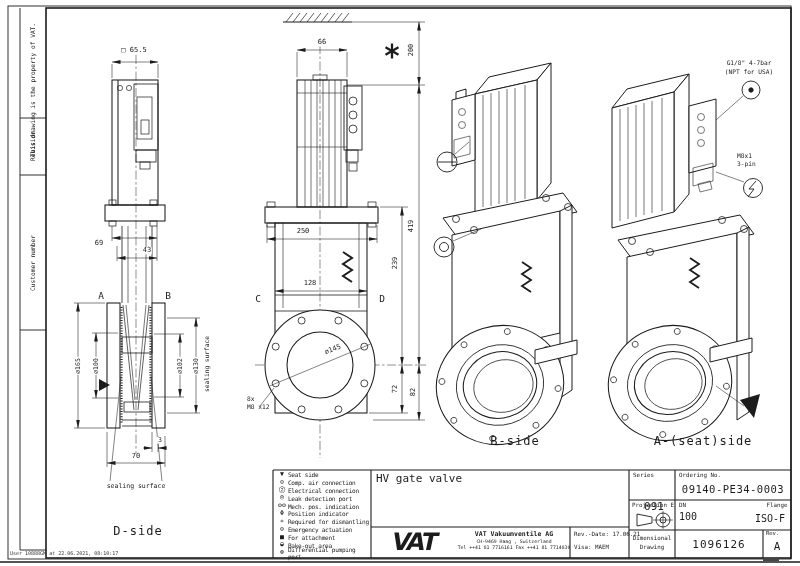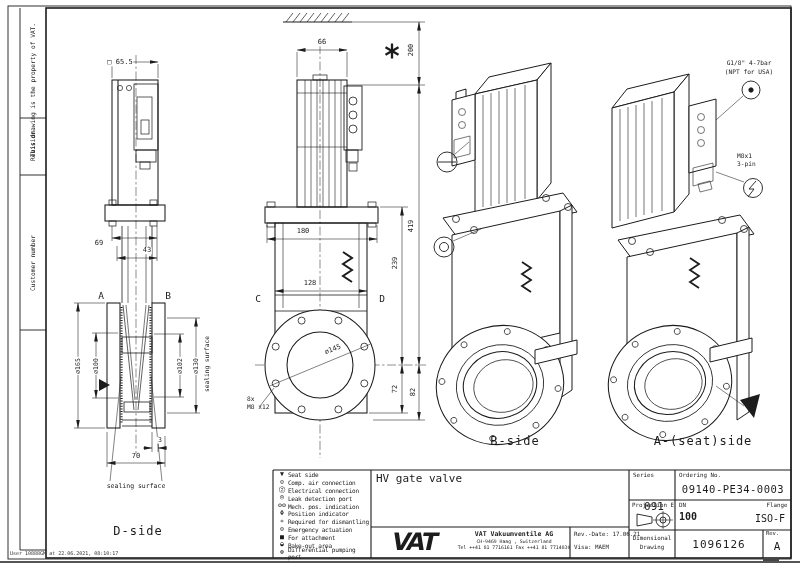--- a/index.html
+++ b/index.html
@@ -351,40 +351,40 @@
       <polygon points="740,400 760,394 754,418" fill="#1c1c1c" stroke="none"></polygon>
     </g>
   </g>
 </svg>
 
   <div class="t s62 rotc" style="left:33px;top:90px;">This drawing is the property of VAT.</div>
   <div class="t s62 rotc" style="left:33px;top:146px;">Revision</div>
   <div class="t s62 rotc" style="left:33px;top:263px;">Customer number</div>
   <div class="t s5" style="left:10px;top:551px;color:#333;">User 10888GM at 22.06.2021, 08:10:17</div>
 
-  <div class="t s7 ctr bgw" style="left:120px;top:51px;margin-top:12px;">□ 65.5</div>
+  <div class="t s7 ctr bgw" style="left:134px;top:51px;">□ 65.5</div>
   <div class="t s7 ctr bgw" style="left:99px;top:244px;">69</div>
   <div class="t s7 ctr bgw" style="left:99px;top:251px;margin-left:48px;">43</div>
   <div class="t s95 ctr" style="left:101px;top:296px;">A</div>
   <div class="t s95 ctr" style="left:168px;top:296px;">B</div>
   <div class="t s65 rotc bgw" style="left:78px;top:366px;">∅165</div>
   <div class="t s65 rotc bgw" style="left:96px;top:366px;">∅100</div>
   <div class="t s65 rotc bgw" style="left:180px;top:366px;">∅102</div>
   <div class="t s65 rotc bgw" style="left:196px;top:366px;">∅130</div>
   <div class="t s62 rotc" style="left:207px;top:364px;">sealing surface</div>
   <div class="t s65 ctr bgw" style="left:160px;top:440px;">3</div>
   <div class="t s7 ctr bgw" style="left:136px;top:457px;">70</div>
   <div class="t s65 ctr bgw" style="left:136px;top:486px;">sealing surface</div>
   <div class="t s12 ctr" style="left:138px;top:531px;">D-side</div>
 
   <div class="t s7 ctr bgw" style="left:322px;top:43px;">66</div>
   <div class="t s7 rotc bgw" style="left:412px;top:50px;">200</div>
   <div class="t s7 rotc bgw" style="left:412px;top:226px;">419</div>
   <div class="t s7 rotc bgw" style="left:396px;top:263px;">239</div>
-  <div class="t s7 ctr bgw" style="left:303px;top:232px;">180</div>
+  <div class="t s7 ctr bgw" style="left:303px;top:232px;">250</div>
   <div class="t s7 ctr bgw" style="left:310px;top:284px;">128</div>
   <div class="t s95 ctr" style="left:258px;top:299px;">C</div>
   <div class="t s95 ctr" style="left:382px;top:299px;">D</div>
   <div class="t s7 rot22" style="left:333px;top:350px;">∅145</div>
   <div class="t s7 rotc bgw" style="left:396px;top:389px;">72</div>
   <div class="t s7 rotc bgw" style="left:414px;top:392px;">82</div>
   <div class="t s62" style="left:247px;top:396px;">8x</div>
   <div class="t s62" style="left:247px;top:404px;">M8 x12</div>
 
   <div class="t s12 ctr" style="left:515px;top:441px;">B-side</div>
@@ -447,21 +447,21 @@
   <div class="t s48 ctr" style="left:514px;top:542px;">CH-9469 Haag , Switzerland</div>
   <div class="t s48 ctr" style="left:514px;top:548px;">Tel ++41 81 7716161 Fax ++41 81 7714830</div>
   <div class="t s58" style="left:574px;top:531px;">Rev.-Date: 17.06.21</div>
   <div class="t s58" style="left:574px;top:544px;">Visa: MAEM</div>
   <div class="t s58" style="left:633px;top:472px;">Series</div>
   <div class="t s11 ctr" style="left:654px;top:490px;margin-top:17px;">091</div>
   <div class="t s58" style="left:679px;top:472px;">Ordering No.</div>
   <div class="t s105 ctr" style="left:733px;top:490px;">09140-PE34-0003</div>
   <div class="t s58" style="left:632px;top:502px;">Projection E</div>
   <div class="t s58" style="left:679px;top:502px;">DN</div>
-  <div class="t s10" style="left:679px;top:512px;font-weight:bold;">100</div>
+  <div class="t s10" style="left:679px;top:512px;">100</div>
   <div class="t s58 ctr" style="left:777px;top:505px;">Flange</div>
   <div class="t s10 ctr" style="left:770px;top:519px;">ISO-F</div>
   <div class="t s58 ctr" style="left:652px;top:538px;">Dimensional</div>
   <div class="t s58 ctr" style="left:652px;top:547px;">Drawing</div>
   <div class="t s135 ctr" style="left:719px;top:545px;">1096126</div>
   <div class="t s55" style="left:766px;top:531px;">Rev.</div>
   <div class="t s11 ctr" style="left:777px;top:547px;">A</div>
   <div class="smudge" style="left:763px;top:558px;width:16px;height:3px;"></div>
 
 </div>

